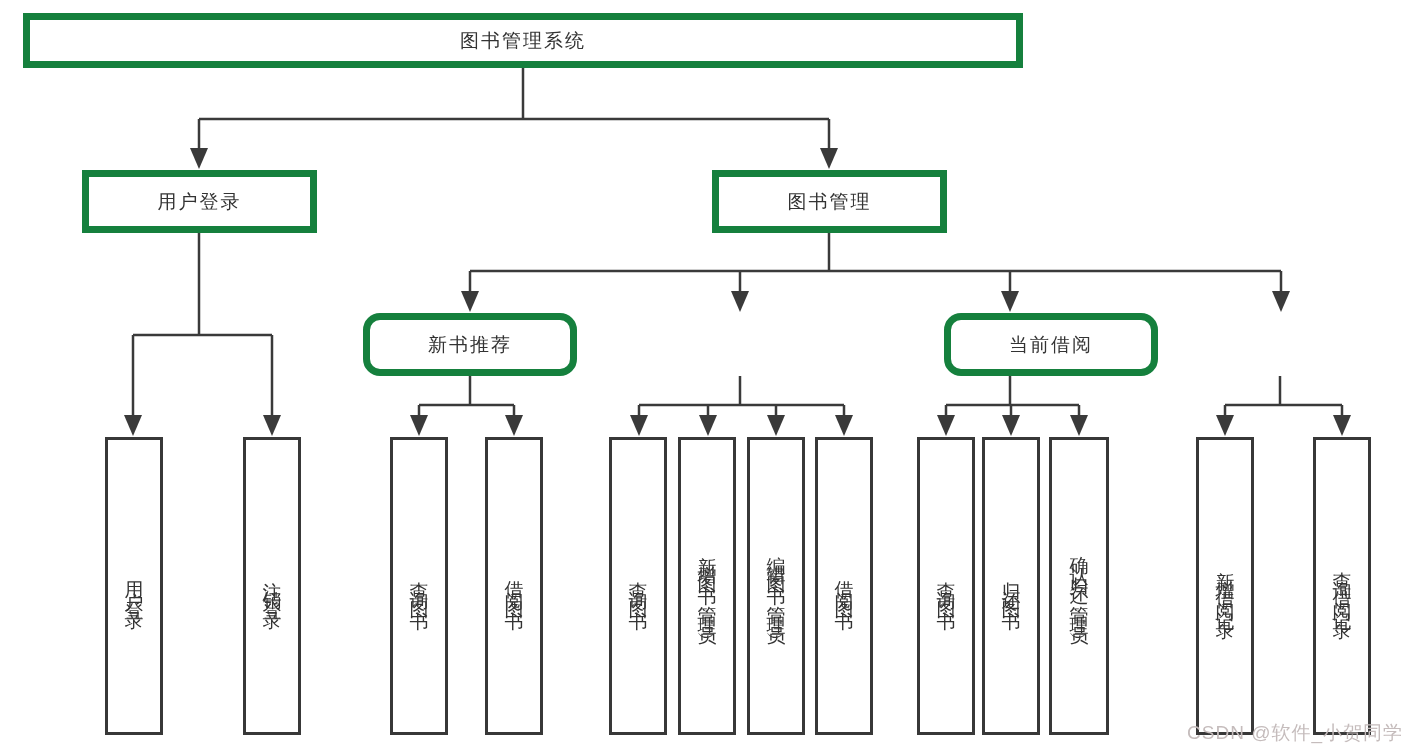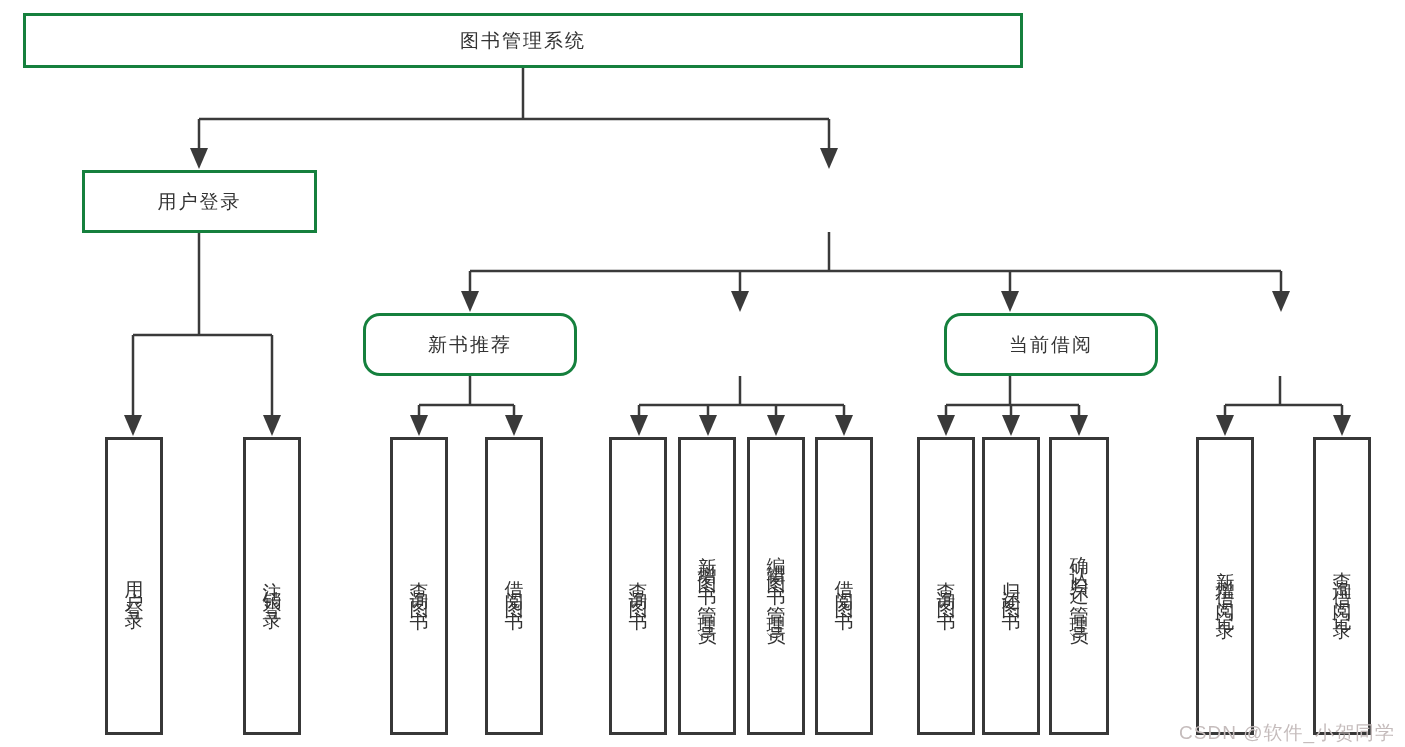--- a/index.html
+++ b/index.html
@@ -18,21 +18,21 @@
   .connectors {
     position: absolute;
     left: 0;
     top: 0;
     width: 1405px;
     height: 747px;
   }
   .box {
     position: absolute;
     background: #ffffff;
-    border: 3px solid #15803d;
+    border: 7px solid #15803d;
     box-sizing: border-box;
     display: flex;
     align-items: center;
     justify-content: center;
     color: #333333;
   }
   .box-root {
     left: 23px; top: 13px; width: 1000px; height: 55px;
     font-size: 19px; letter-spacing: 2px;
   }
@@ -57,21 +57,21 @@
   .vtext {
     writing-mode: vertical-rl;
     text-orientation: mixed;
     font-size: 19px;
     letter-spacing: 10px;
     color: #333333;
     white-space: nowrap;
   }
   .watermark {
     position: absolute;
-    right: 10px;
+    right: 2px;
     bottom: 1px;
     font-size: 19px;
     color: #c5bcbc;
     letter-spacing: 1px;
   }
 </style>
 </head>
 <body>
 
 <div class="stage">
@@ -145,20 +145,23 @@
     </g>
   </svg>
 
   <div class="box box-root">
     <span>图书管理系统</span>
   </div>
 
   <div class="box box-l2" style="left:82px">
     <span>用户登录</span>
   </div>
+  <div class="box box-l2" style="left:712px">
+    <span>图书管理</span>
+  </div>
 
   <div class="box box-l3" style="left:363px">
     <span>新书推荐</span>
   </div>
   <div class="box box-l3" style="left:944px">
     <span>当前借阅</span>
   </div>
 
   <div class="leaf" style="left:105px">
     <span class="vtext">用户登录</span>

